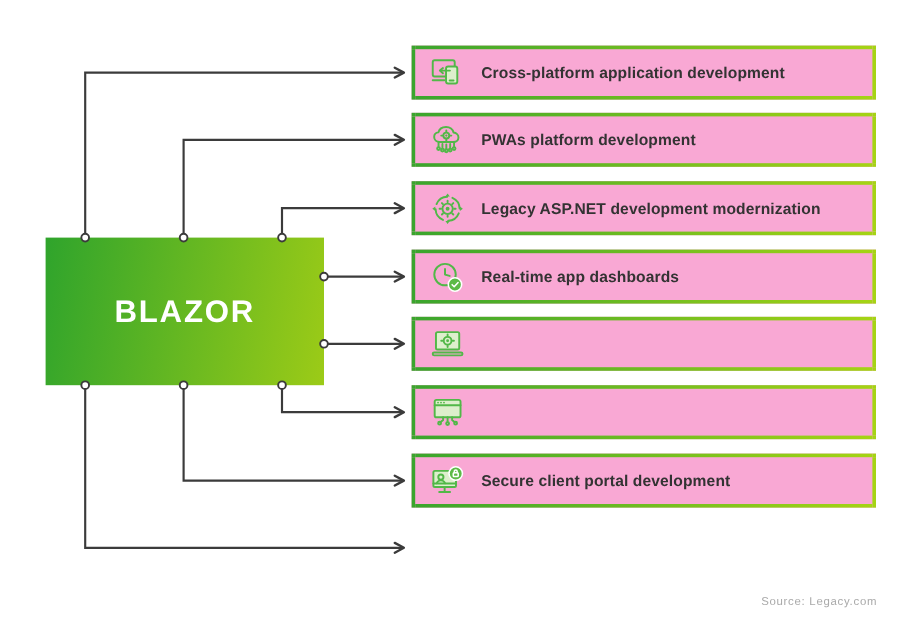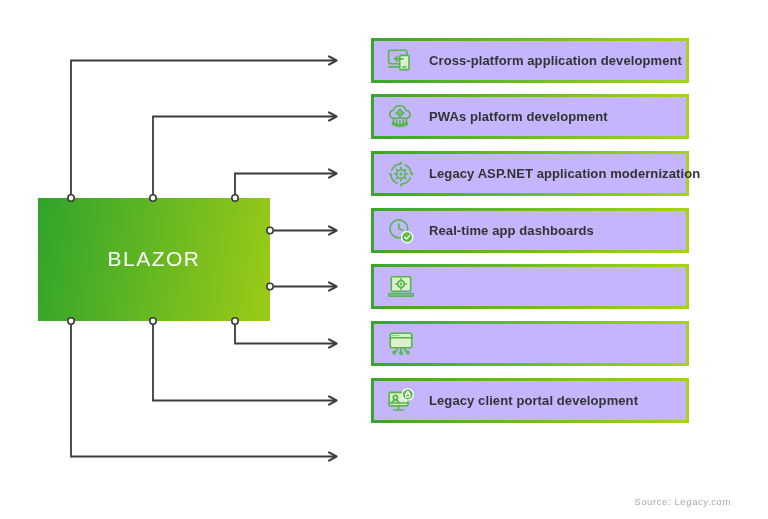--- a/index.html
+++ b/index.html
@@ -18,30 +18,30 @@
   *{box-sizing:border-box;margin:0;padding:0;}
   body{background:#fff;font-family:"Liberation Sans", sans-serif;}
   .canvas{position:relative;width:768px;height:519px;background:#ffffff;overflow:hidden;}
 
   .hub{
     position:absolute;left:38px;top:198px;width:232px;height:123px;
     background:linear-gradient(100deg,var(--hub-grad-start) 0%,var(--hub-grad-end) 100%);
     display:flex;align-items:center;justify-content:center;text-align:center;
   }
   .hub-title{
-    color:var(--hub-text);font-size:21px;font-weight:400;letter-spacing:1.5px;
+    color:var(--hub-text);font-size:26px;font-weight:700;letter-spacing:1.5px;
     line-height:1.35;text-transform:uppercase;
   }
 
   .case-box{
-    position:absolute;left:343px;width:318px;height:45px;
+    position:absolute;left:343px;width:387px;height:45px;
     border:3px solid;
     border-image:linear-gradient(90deg,var(--box-border-start),var(--box-border-end)) 1;
-    background:#c4b5fd;
-    display:flex;align-items:center;margin-left:28px;
+    background:#f9a8d4;
+    display:flex;align-items:center;
   }
   .case-box .icon{
     width:28px;height:28px;margin-left:13px;flex:0 0 auto;
     display:flex;align-items:center;justify-content:center;
   }
   .case-box .label{
     margin-left:14px;font-size:13px;font-weight:700;color:var(--label-text);
     letter-spacing:0.1px;white-space:nowrap;
   }
 
@@ -110,21 +110,21 @@
         <circle cx="13" cy="13" r="9.3" stroke-dasharray="10.5 4.1" transform="rotate(22 13 13)"></circle>
         <path class="gf" d="M13 1.2 l1.7 2.3 h-3.4 z"></path>
         <path class="gf" d="M13 24.8 l-1.7 -2.3 h3.4 z"></path>
         <path class="gf" d="M1.2 13 l2.3 -1.7 v3.4 z"></path>
         <path class="gf" d="M24.8 13 l-2.3 1.7 v-3.4 z"></path>
         <circle cx="13" cy="13" r="4"></circle>
         <circle class="gf" cx="13" cy="13" r="1.5"></circle>
         <path d="M13 7.9 v-1.1 M13 18.1 v1.1 M7.9 13 h-1.1 M18.1 13 h1.1 M9.4 9.4 l-0.8 -0.8 M16.6 16.6 l0.8 0.8 M16.6 9.4 l0.8 -0.8 M9.4 16.6 l-0.8 0.8"></path>
       </svg>
     </span>
-    <span class="label">Legacy ASP.NET application modernization</span>
+    <span class="label">Legacy ASP.NET development modernization</span>
   </div>
 
   <div class="case-box" style="top:208px">
     <span class="icon">
       <svg viewBox="0 0 26 26">
         <circle cx="11" cy="11" r="8.3"></circle>
         <path d="M11 11 L11 6.6 M11 11 L14.6 12"></path>
         <circle class="badge" cx="18.7" cy="18.7" r="5.2"></circle>
         <path class="ws" d="M16.5 18.8 l1.6 1.6 l3 -3.3"></path>
       </svg>
@@ -166,21 +166,21 @@
         <rect class="fl" x="2" y="5" width="17.5" height="12.5" rx="1.2"></rect>
         <path d="M2 14.8 h17.5"></path>
         <circle cx="7.8" cy="9.8" r="2"></circle>
         <path d="M4.6 14.6 a3.4 3.4 0 0 1 6.4 0"></path>
         <path d="M10.7 17.5 v2.6 M6.5 21.3 h8.4"></path>
         <circle class="badge" cx="19.3" cy="7" r="5.2"></circle>
         <rect class="ws" x="17.4" y="6.4" width="3.8" height="3" rx="0.6"></rect>
         <path class="ws" d="M18.2 6.4 v-1 a1.1 1.1 0 0 1 2.2 0 v1"></path>
       </svg>
     </span>
-    <span class="label">Legacy client portal development</span>
+    <span class="label">Secure client portal development</span>
   </div>
 
 
   <svg class="connectors" viewBox="0 0 768 519">
     <defs>
       <marker id="arrow" viewBox="0 0 10 10" refX="7.5" refY="5" markerWidth="6.5" markerHeight="6.5" orient="auto">
         <path d="M1.5 1.5 L8 5 L1.5 8.5" fill="none" stroke="#3b3b3b" stroke-width="1.7" stroke-linecap="round" stroke-linejoin="round"></path>
       </marker>
     </defs>
     <path class="line" d="M71 198 V60.5 H336" marker-end="url(#arrow)"></path>

